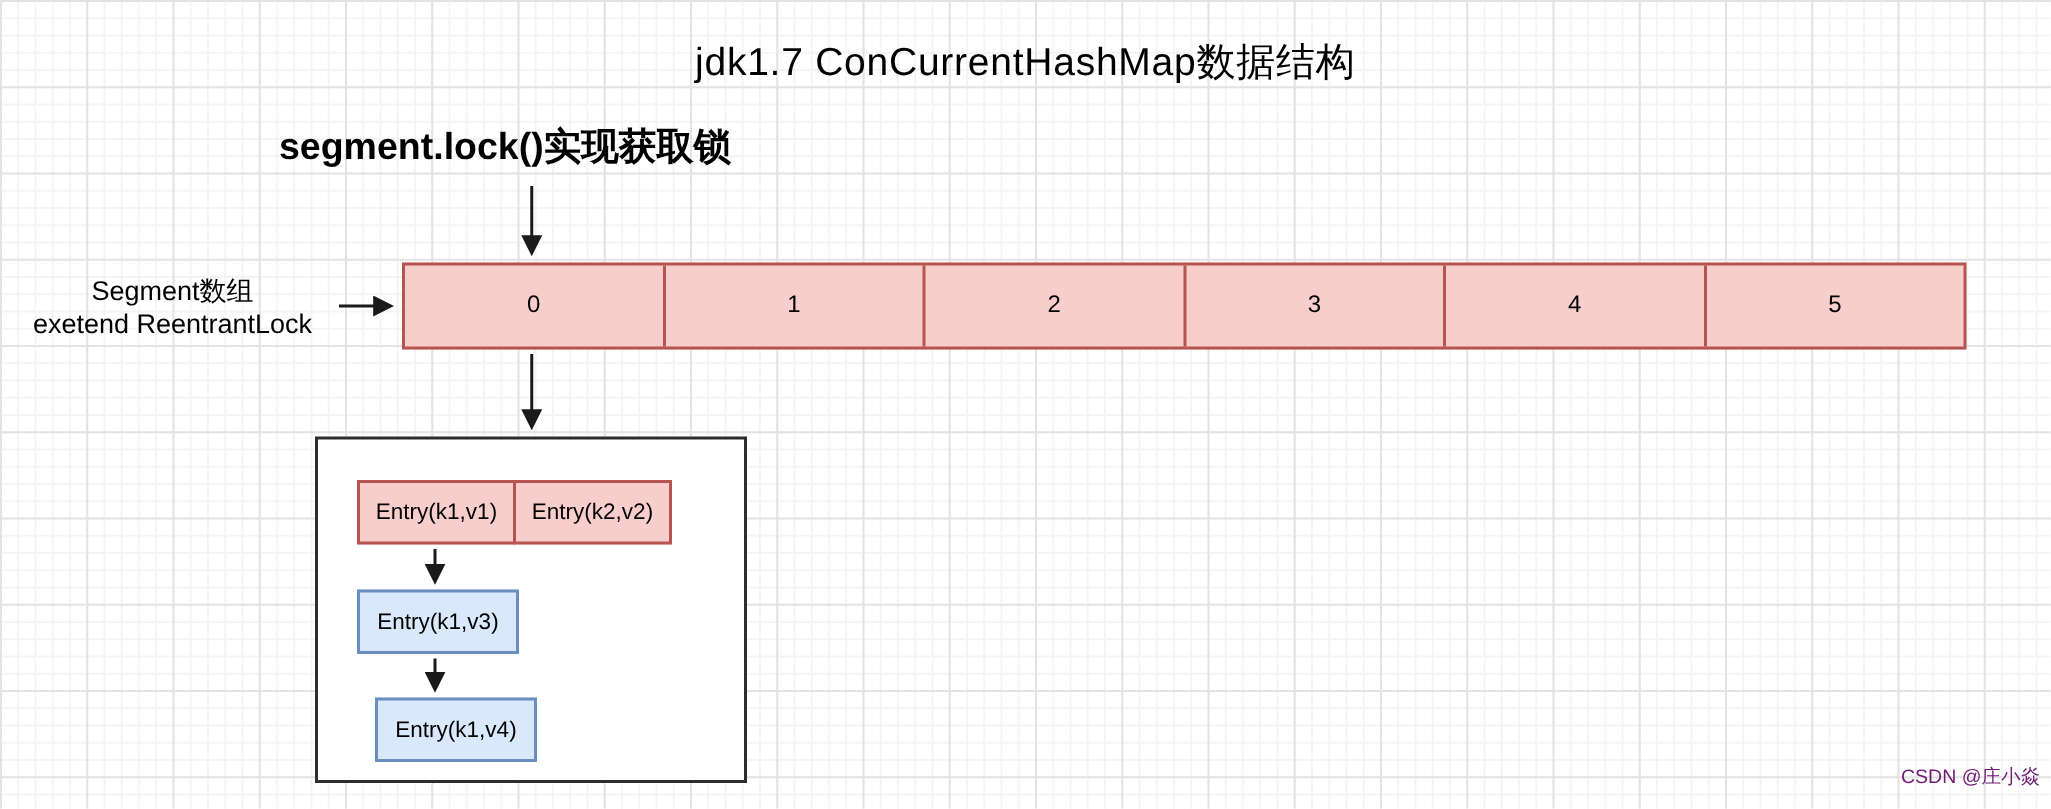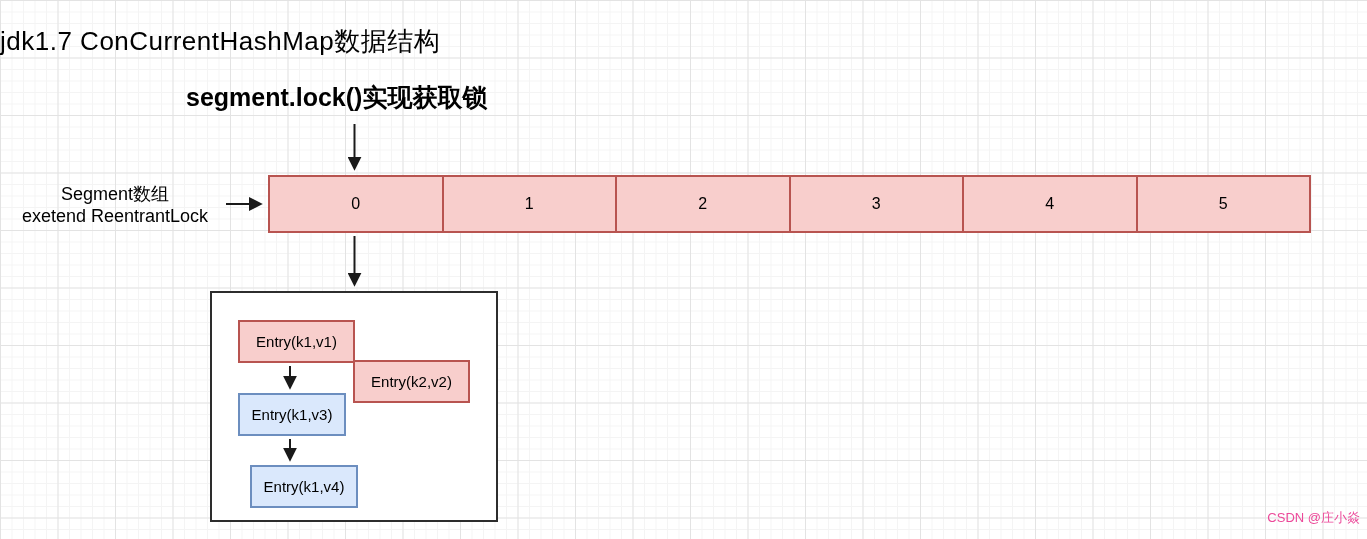--- a/index.html
+++ b/index.html
@@ -14,21 +14,21 @@
       linear-gradient(to right, #e3e3e3 1px, transparent 1px),
       linear-gradient(to bottom, #e3e3e3 1px, transparent 1px),
       linear-gradient(to right, #f4f4f4 1px, transparent 1px),
       linear-gradient(to bottom, #f4f4f4 1px, transparent 1px);
     background-size: 57.5px 57.5px, 57.5px 57.5px, 11.5px 11.5px, 11.5px 11.5px;
   }
   * { box-sizing: border-box; }
 
   .title {
     position: absolute; top: 24px; left: 0; width: 100%;
-    text-align: left; font-size: 26px; font-weight: 400;
+    text-align: center; font-size: 26px; font-weight: 400;
     letter-spacing: 0.5px;
   }
   .lock-label {
     position: absolute; left: 186px; top: 81px;
     font-size: 25px; font-weight: 700;
   }
   .segment-label {
     position: absolute; left: 8px; top: 183px; width: 214px;
     text-align: center; font-size: 18px; line-height: 22px;
   }
@@ -56,43 +56,43 @@
 
   .entry { 
     display: flex; align-items: center; justify-content: center;
     font-size: 15px; height: 43px;
   }
   .entry-row {
     position: absolute; left: 238px; top: 320px;
     display: flex;
   }
   .entry-red {
-    width: 117px;
+    width: 106px;
     background: #f8cecc;
     border: 2px solid #b85450;
   }
-  .entry-red + .entry-red { margin-left: -2px; margin-top: 40px; }
+  .entry-red + .entry-red { margin-left: -2px; }
   .entry-blue {
     position: absolute; left: 238px;
     width: 108px;
     background: #dae8fc;
     border: 2px solid #6c8ebf;
   }
   .entry-blue.chain-0 { top: 393px; }
   .entry-blue.chain-1 { top: 465px; margin-left: 12px; }
 
   .arrow-layer {
     position: absolute; left: 0; top: 0;
     width: 1367px; height: 539px;
     pointer-events: none;
   }
 
   .watermark {
     position: absolute; right: 7px; top: 509px;
-    font-size: 13px; color: #ec4899;
+    font-size: 13px; color: #701a75;
   }
 </style>
 </head>
 <body>
 
 <div class="title">jdk1.7 ConCurrentHashMap数据结构</div>
 
 <div class="lock-label">segment.lock()实现获取锁</div>
 
 <div class="segment-label">

